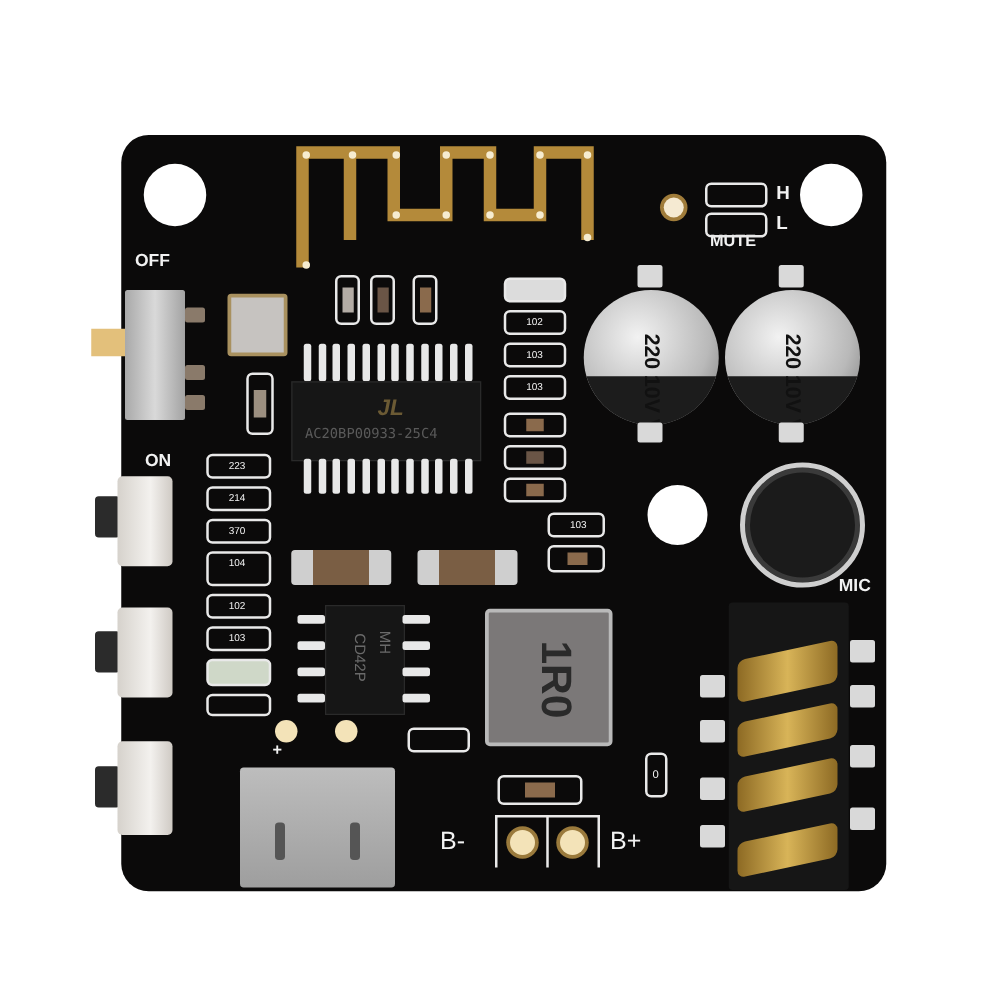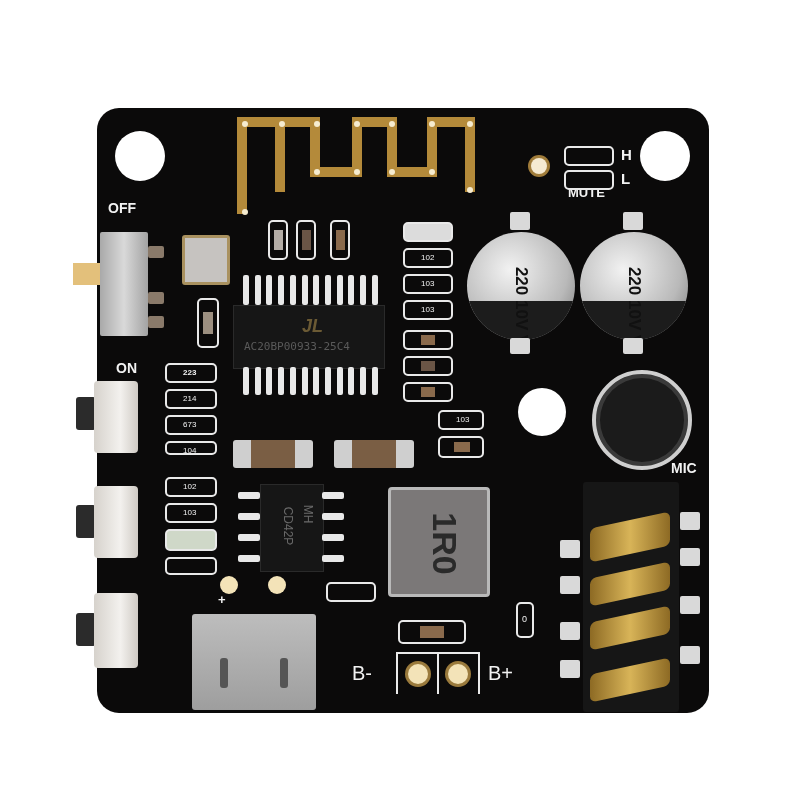--- a/index.html
+++ b/index.html
@@ -114,29 +114,29 @@
     <div class="pin" style="width:6px;height:100%;"></div>
     <div class="pin" style="width:6px;height:100%;"></div>
     <div class="pin" style="width:6px;height:100%;"></div>
     <div class="pin" style="width:6px;height:100%;"></div>
     <div class="pin" style="width:6px;height:100%;"></div>
     <div class="pin" style="width:6px;height:100%;"></div>
 </div>
 
 <div class="abs" style="left:165px;top:363px;width:52px;">
   <div class="smd" style="height:20px;margin-bottom:6px;position:relative;">
-      <span class="abs silk" style="left:16px;top:3px;font-size:8px;font-weight:bold;">223</span>
+      <span class="abs silk" style="left:16px;top:3px;font-size:8px;font-weight:normal;">223</span>
     </div>
   <div class="smd" style="height:20px;margin-bottom:6px;position:relative;">
       <span class="abs silk" style="left:16px;top:3px;font-size:8px;font-weight:normal;">214</span>
     </div>
   <div class="smd" style="height:20px;margin-bottom:6px;position:relative;">
-      <span class="abs silk" style="left:16px;top:3px;font-size:8px;font-weight:normal;">673</span>
-    </div>
-  <div class="smd" style="height:14px;margin-bottom:22px;position:relative;">
+      <span class="abs silk" style="left:16px;top:3px;font-size:8px;font-weight:normal;">370</span>
+    </div>
+  <div class="smd" style="height:28px;margin-bottom:6px;position:relative;">
       <span class="abs silk" style="left:16px;top:3px;font-size:8px;font-weight:normal;">104</span>
     </div>
   <div class="smd" style="height:20px;margin-bottom:6px;position:relative;">
       <span class="abs silk" style="left:16px;top:3px;font-size:8px;font-weight:normal;">102</span>
     </div>
   <div class="smd" style="height:20px;margin-bottom:6px;position:relative;">
       <span class="abs silk" style="left:16px;top:3px;font-size:8px;font-weight:normal;">103</span>
     </div>
   <div class="smd" style="height:22px;margin-bottom:6px;background:#cfd8c8;"></div>
   <div class="smd" style="height:18px;"></div>

